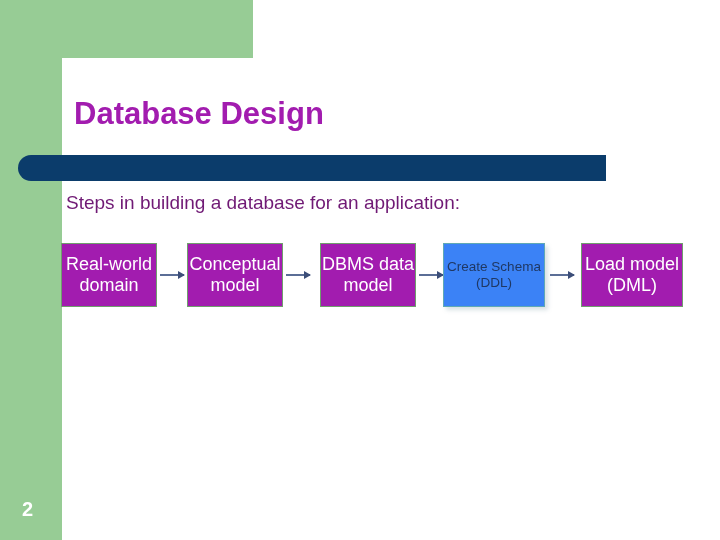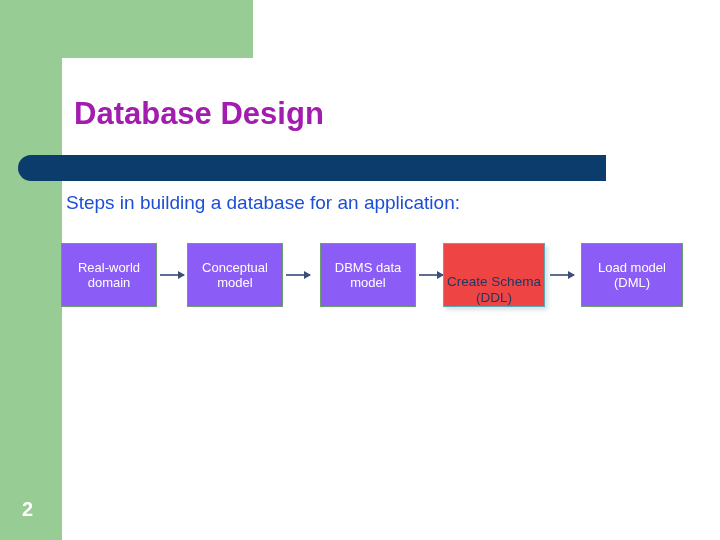--- a/index.html
+++ b/index.html
@@ -62,21 +62,21 @@
     font-weight: bold;
     color: #a21caf;
     letter-spacing: 0px;
     white-space: nowrap;
   }
   .subtitle {
     position: absolute;
     left: 66px;
     top: 192px;
     font-size: 19px;
-    color: #1d4ed8;
+    color: #701a75;
     white-space: nowrap;
   }
   .page-number {
     position: absolute;
     left: 22px;
     top: 498px;
     font-size: 20px;
     font-weight: bold;
     color: #ffffff;
   }
@@ -93,32 +93,31 @@
     top: 0;
     height: 64px;
     box-sizing: border-box;
     display: flex;
     align-items: center;
     justify-content: center;
     text-align: center;
     line-height: 1.18;
   }
   .flow-box.green {
-    background: #8b5cf6;
+    background: #a21caf;
     border: 1px solid #6f9e6d;
     color: #ffffff;
-    font-size: 13px;
+    font-size: 18px;
   }
   .flow-box.cyan {
-    background: #ef4444;
+    background: #3b82f6;
     border: 1px solid #5fa9b4;
     color: #1f3864;
     font-size: 13.5px;
     box-shadow: 3px 3px 4px rgba(120,150,160,0.28);
-    align-items: flex-end;
   }
   .flow-arrow {
     position: absolute;
     top: 31px;
     height: 2px;
     background: #5b6e96;
   }
   .flow-arrow::after {
     content: "";
     position: absolute;

